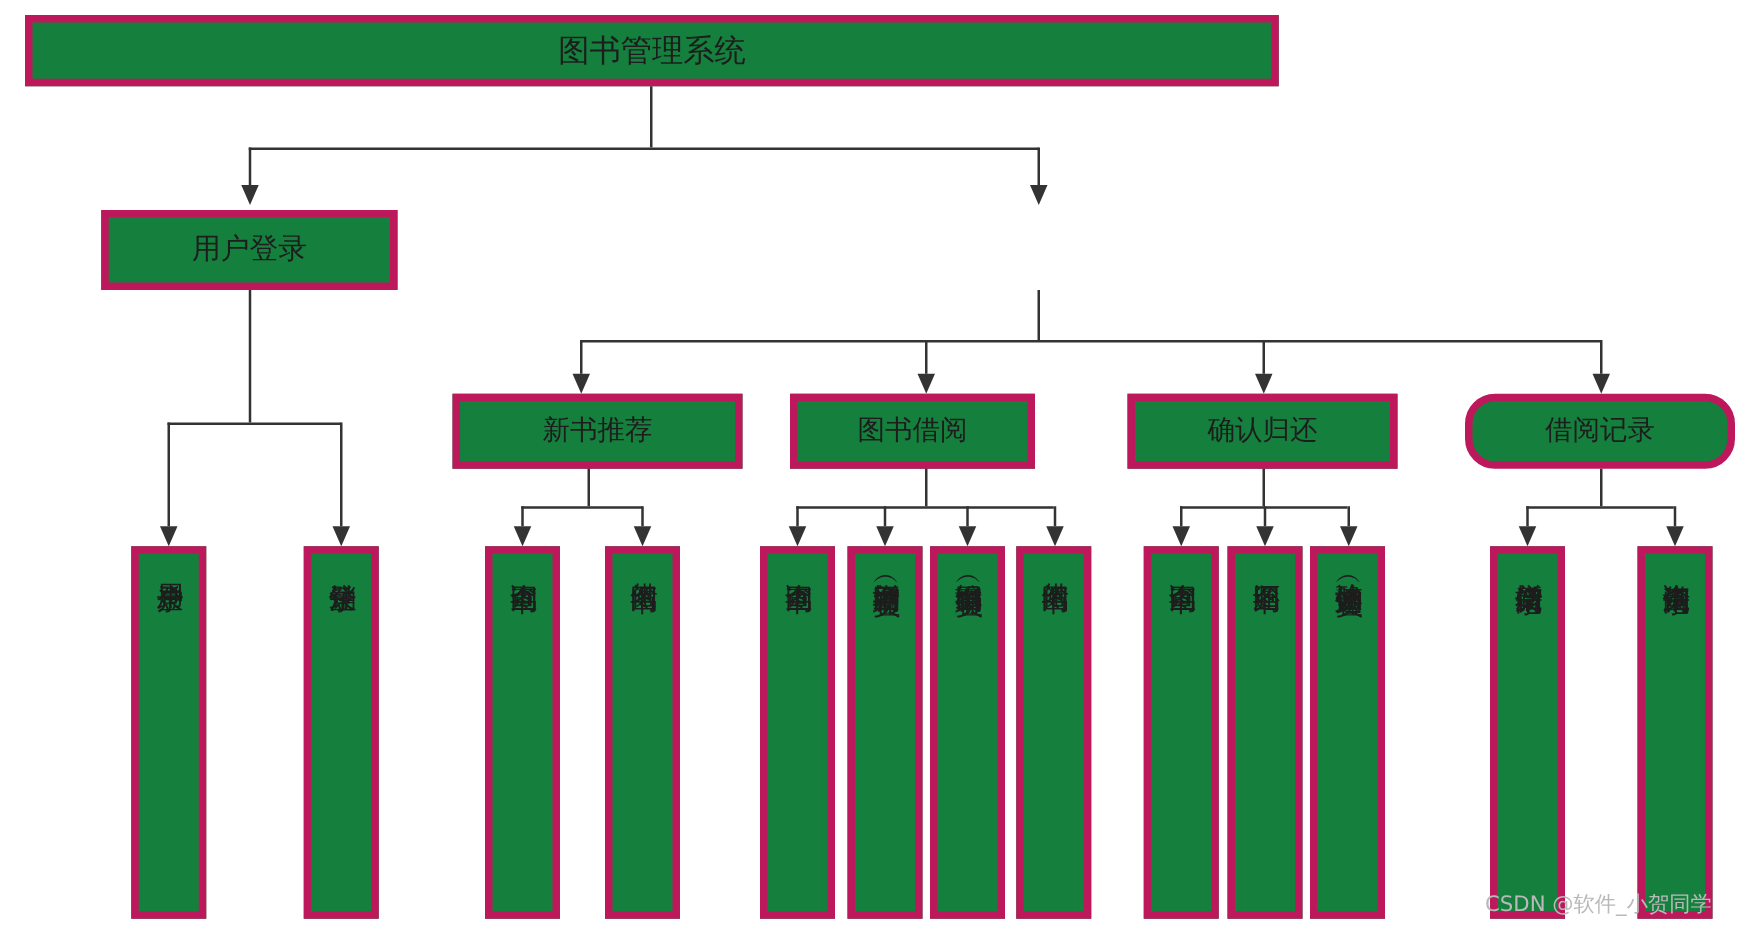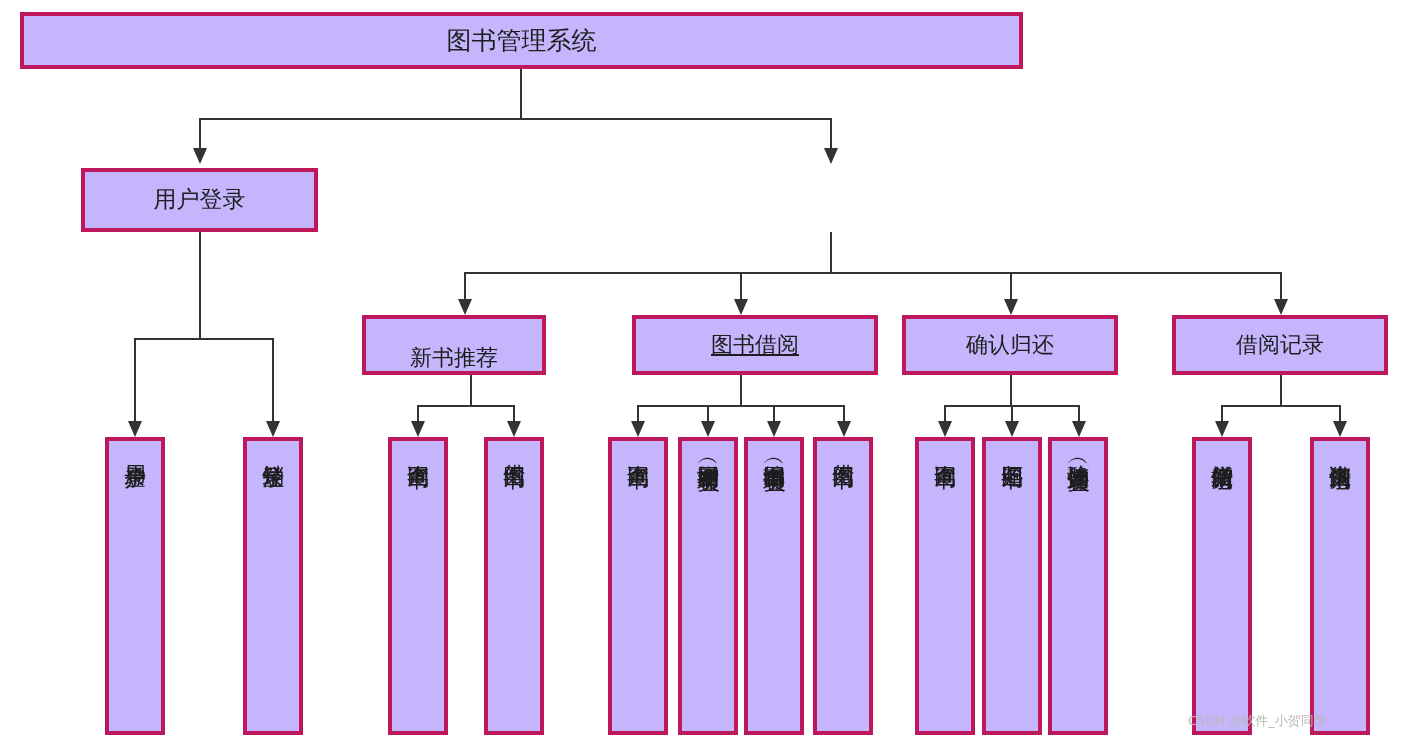--- a/index.html
+++ b/index.html
@@ -13,22 +13,22 @@
     position:relative;
     width:1405px;
     height:747px;
     background:#ffffff;
     overflow:hidden;
   }
   
   .node{
     position:absolute;
     box-sizing:border-box;
-    background:#c4b5fd;
-    border:4px solid #be185d;
+    background:#15803d;
+    border:6px solid #be185d;
     display:flex;
     align-items:center;
     justify-content:center;
     text-align:center;
     line-height:1.18;
     color:#1d1d1d;
   }
   .node.lvl0{font-size:25px;}
   .node.lvl1{font-size:23px;}
   .node.lvl2{font-size:22px;}
@@ -62,21 +62,21 @@
     width:0;height:0;
     border-left:7px solid transparent;
     border-right:7px solid transparent;
     border-top:16px solid #333333;
   }
   
   #watermark{
     position:absolute;
     left:1188px;
     top:712px;
-    font-size:13px;
+    font-size:17px;
     color:#b9b9b9;
     white-space:nowrap;
     user-select:none;
     pointer-events:none;
   }
 </style>
 </head>
 <body>
 
 <div id="canvas">
@@ -108,30 +108,30 @@
   <div class="hline" style="left:464px;top:272px;width:816px;"></div>
   <div class="vline" style="left:464px;top:272px;height:27px;"></div>
   <div class="arrow" style="left:458px;top:299px;"></div>
   <div class="vline" style="left:740px;top:272px;height:27px;"></div>
   <div class="arrow" style="left:734px;top:299px;"></div>
   <div class="vline" style="left:1010px;top:272px;height:27px;"></div>
   <div class="arrow" style="left:1004px;top:299px;"></div>
   <div class="vline" style="left:1280px;top:272px;height:27px;"></div>
   <div class="arrow" style="left:1274px;top:299px;"></div>
 
-  <div class="node lvl2" style="left:362px;top:315px;width:184px;height:60px;align-items:flex-end;">
+  <div class="node lvl2" style="left:362px;top:315px;width:232px;height:60px;">
     <span>新书推荐</span>
   </div>
-  <div class="node lvl2" style="left:632px;top:315px;width:246px;height:60px;text-decoration:underline;">
+  <div class="node lvl2" style="left:632px;top:315px;width:196px;height:60px;">
     <span>图书借阅</span>
   </div>
   <div class="node lvl2" style="left:902px;top:315px;width:216px;height:60px;">
     <span>确认归还</span>
   </div>
-  <div class="node lvl2" style="left:1172px;top:315px;width:216px;height:60px;">
+  <div class="node lvl2" style="left:1172px;top:315px;width:216px;height:60px;border-radius:24px;">
     <span>借阅记录</span>
   </div>
 
   <div class="vline" style="left:470px;top:375px;height:30px;"></div>
   <div class="hline" style="left:417px;top:405px;width:97px;"></div>
   <div class="vline" style="left:417px;top:405px;height:16px;"></div>
   <div class="arrow" style="left:411px;top:421px;"></div>
   <div class="vline" style="left:513px;top:405px;height:16px;"></div>
   <div class="arrow" style="left:507px;top:421px;"></div>
 

